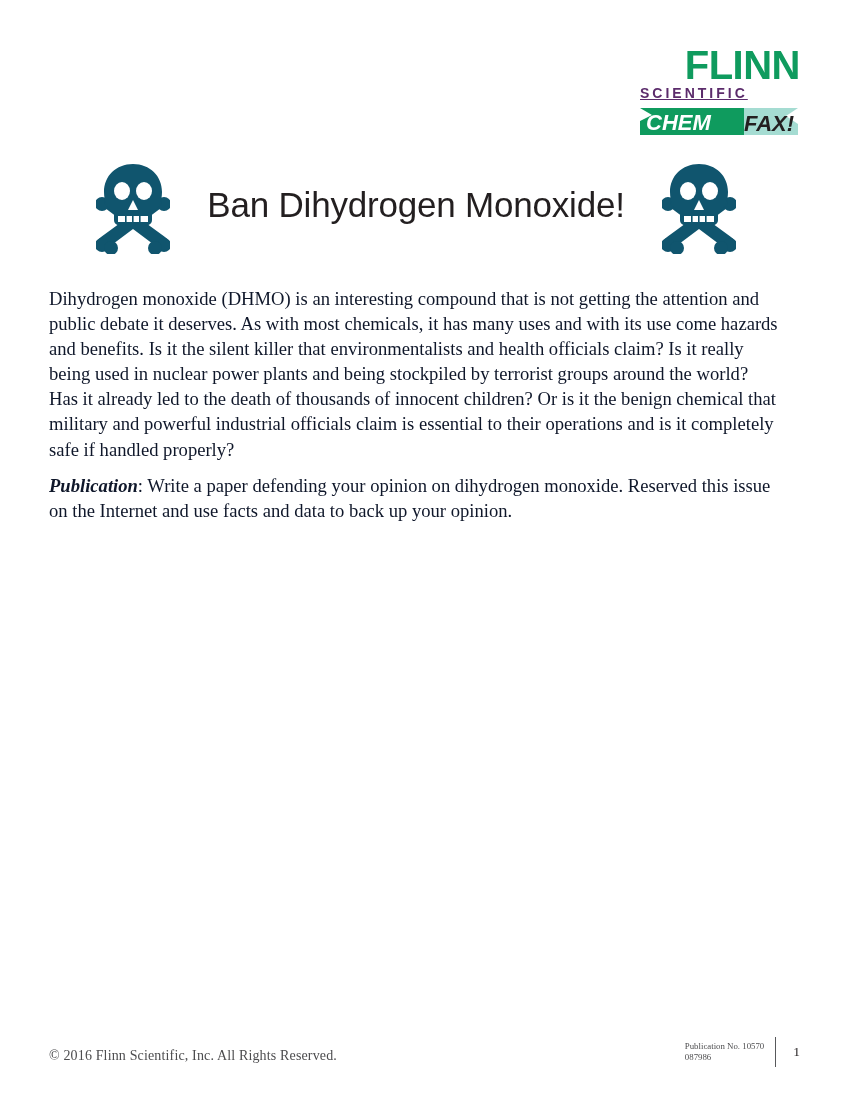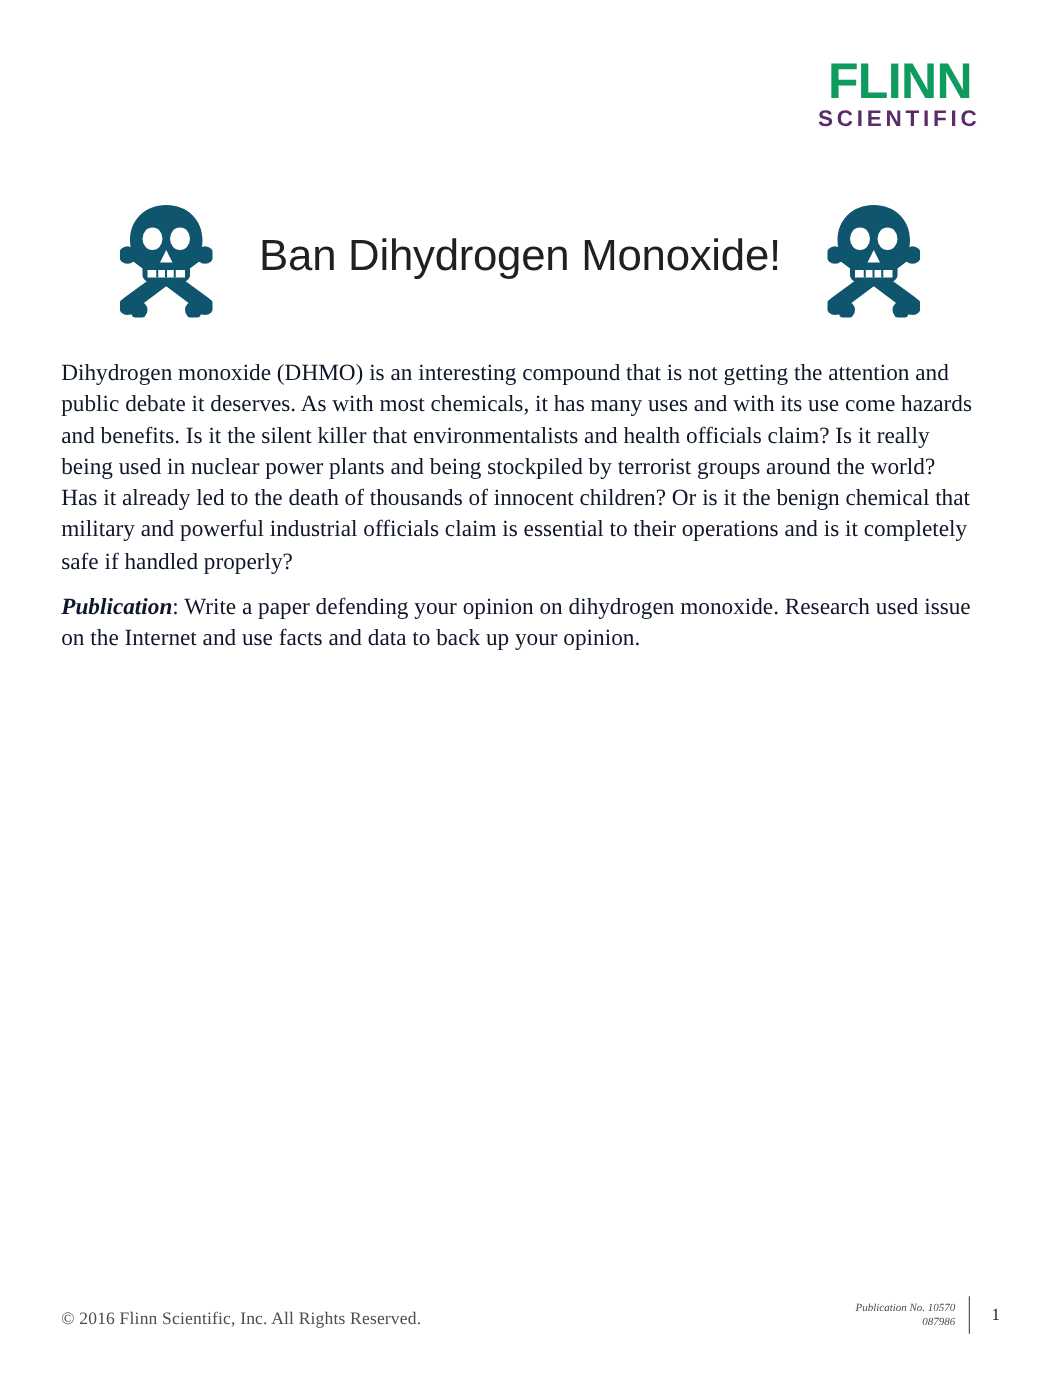--- a/index.html
+++ b/index.html
@@ -23,33 +23,34 @@
     width: 160px;
     text-align: right;
   }
   .logo-flinn {
     font-family: "Liberation Sans", sans-serif;
     font-weight: bold;
     font-size: 40px;
     letter-spacing: -0.5px;
     color: #0f9b5e;
     line-height: 0.95;
-    text-align: center;
+    text-align: right;
     margin: 0;
   }
   .logo-scientific {
     font-family: "Liberation Sans", sans-serif;
     font-weight: bold;
-    font-size: 18px;
+    font-size: 14px;
     letter-spacing: 3.0px;
     color: #5b2b6b;
     line-height: 1.2;
-    text-align: center;
+    text-align: left;
     margin: 1px 0 0 0;
     padding-right: 1px;
+    text-decoration: underline;
   }
   .logo-ribbon {
     position: relative;
     margin-top: 4px;
     height: 30px;
     width: 160px;
   }
   .logo-ribbon svg {
     display: block;
     position: absolute;
@@ -126,27 +127,25 @@
     letter-spacing: 0.15px;
   }
   .footer-right {
     position: absolute;
     right: 0;
     top: 5px;
     display: flex;
     align-items: center;
   }
   .pub-info {
-    text-align: right;
     font-family: "Liberation Serif", serif;
     font-size: 8.8px;
     color: #4d4d4f;
     line-height: 11.5px;
     padding-right: 11px;
-    font-style: italic;
   }
   .footer-divider {
     width: 1px;
     height: 30px;
     background: #58595b;
   }
   .page-number {
     font-family: "Liberation Serif", serif;
     font-size: 13.5px;
     color: #231f20;
@@ -154,20 +153,30 @@
     padding-right: 2px;
     line-height: 30px;
   }
 </style>
 </head>
 <body>
 
 <div class="logo-block">
   <div class="logo-flinn">FLINN</div>
   <div class="logo-scientific">SCIENTIFIC</div>
+  <div class="logo-ribbon">
+    <svg width="160" height="30" viewBox="0 0 160 30" xmlns="http://www.w3.org/2000/svg">
+
+      <path d="M0,2 L12,9 L0,15 L0,29 L104,29 L104,2 Z" fill="#0f9b5e"></path>
+
+      <path d="M104,2 L158,2 L146,10 L158,18 L158,29 L104,29 Z" fill="#a5dcd2"></path>
+      <text x="6" y="24" font-family="Liberation Sans, sans-serif" font-size="22" font-weight="bold" font-style="italic" fill="#ffffff">CHEM</text>
+      <text x="104" y="25" font-family="Liberation Sans, sans-serif" font-size="22" font-weight="bold" font-style="italic" fill="#231f20">FAX!</text>
+    </svg>
+  </div>
 </div>
 
 <div class="title-row">
 
   <div class="skull">
     <svg width="74" height="92" viewBox="0 0 74 92" xmlns="http://www.w3.org/2000/svg">
       <g fill="#10556e">
 
         <g>
           <path d="M9,88 L65,46 A9,9 0 0 0 62,36 A9,9 0 0 0 53,40 L5,75 A9,9 0 0 0 1,84 A9,9 0 0 0 9,88 Z"></path>
@@ -223,21 +232,21 @@
       <rect x="29" y="54" width="1.6" height="6" fill="#10556e"></rect>
       <rect x="36" y="54" width="1.6" height="6" fill="#10556e"></rect>
       <rect x="43" y="54" width="1.6" height="6" fill="#10556e"></rect>
     </svg>
   </div>
 
 </div>
 
 <div class="body-content">
   <p>Dihydrogen monoxide (DHMO) is an interesting compound that is not getting the attention and public debate it deserves. As with most chemicals, it has many uses and with its use come hazards and benefits. Is it the silent killer that environmentalists and health officials claim? Is it really being used in nuclear power plants and being stockpiled by terrorist groups around the world? Has it already led to the death of thousands of innocent children? Or is it the benign chemical that military and powerful industrial officials claim is essential to their operations and is it completely safe if handled properly?</p>
-  <p><span class="assignment-label">Publication</span><span>: Write a paper defending your opinion on dihydrogen monoxide. Research used issue on the Internet and use facts and data to back up your opinion.</span></p>
+  <p><span class="assignment-label">Publication</span><span>: Write a paper defending your opinion on dihydrogen monoxide. Reserved this issue on the Internet and use facts and data to back up your opinion.</span></p>
 </div>
 
 <div class="footer">
   <div class="footer-left">© 2016 Flinn Scientific, Inc. All Rights Reserved.</div>
   <div class="footer-right">
     <div class="pub-info">
       <div>Publication No. 10570</div>
       <div>087986</div>
     </div>
     <div class="footer-divider"></div>

